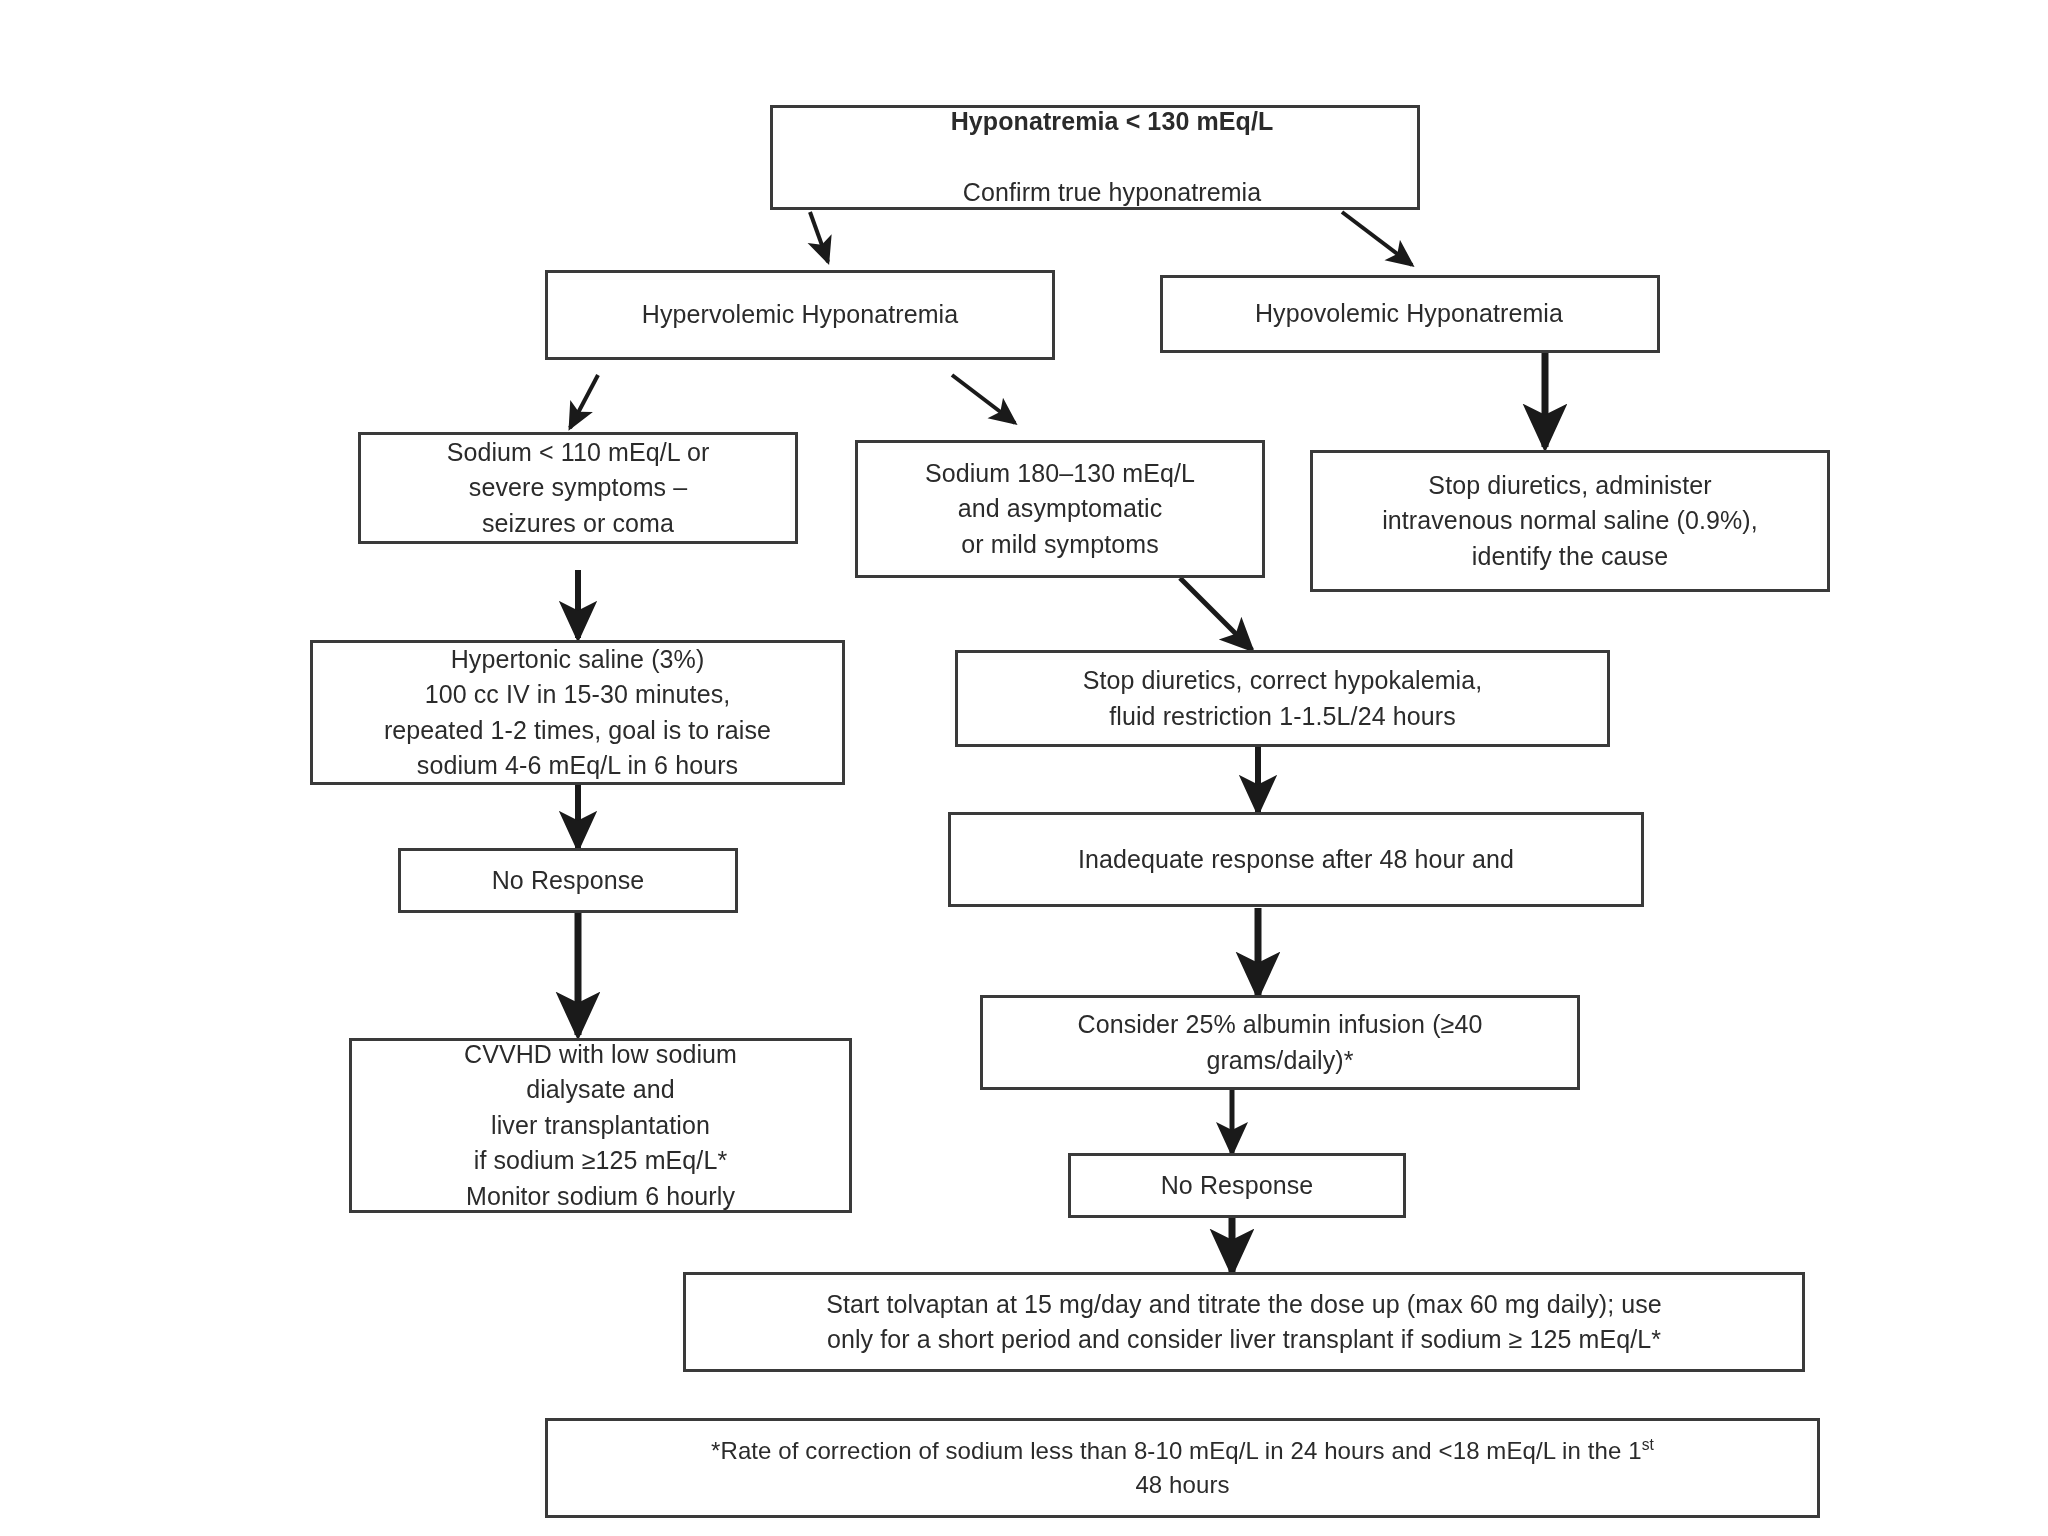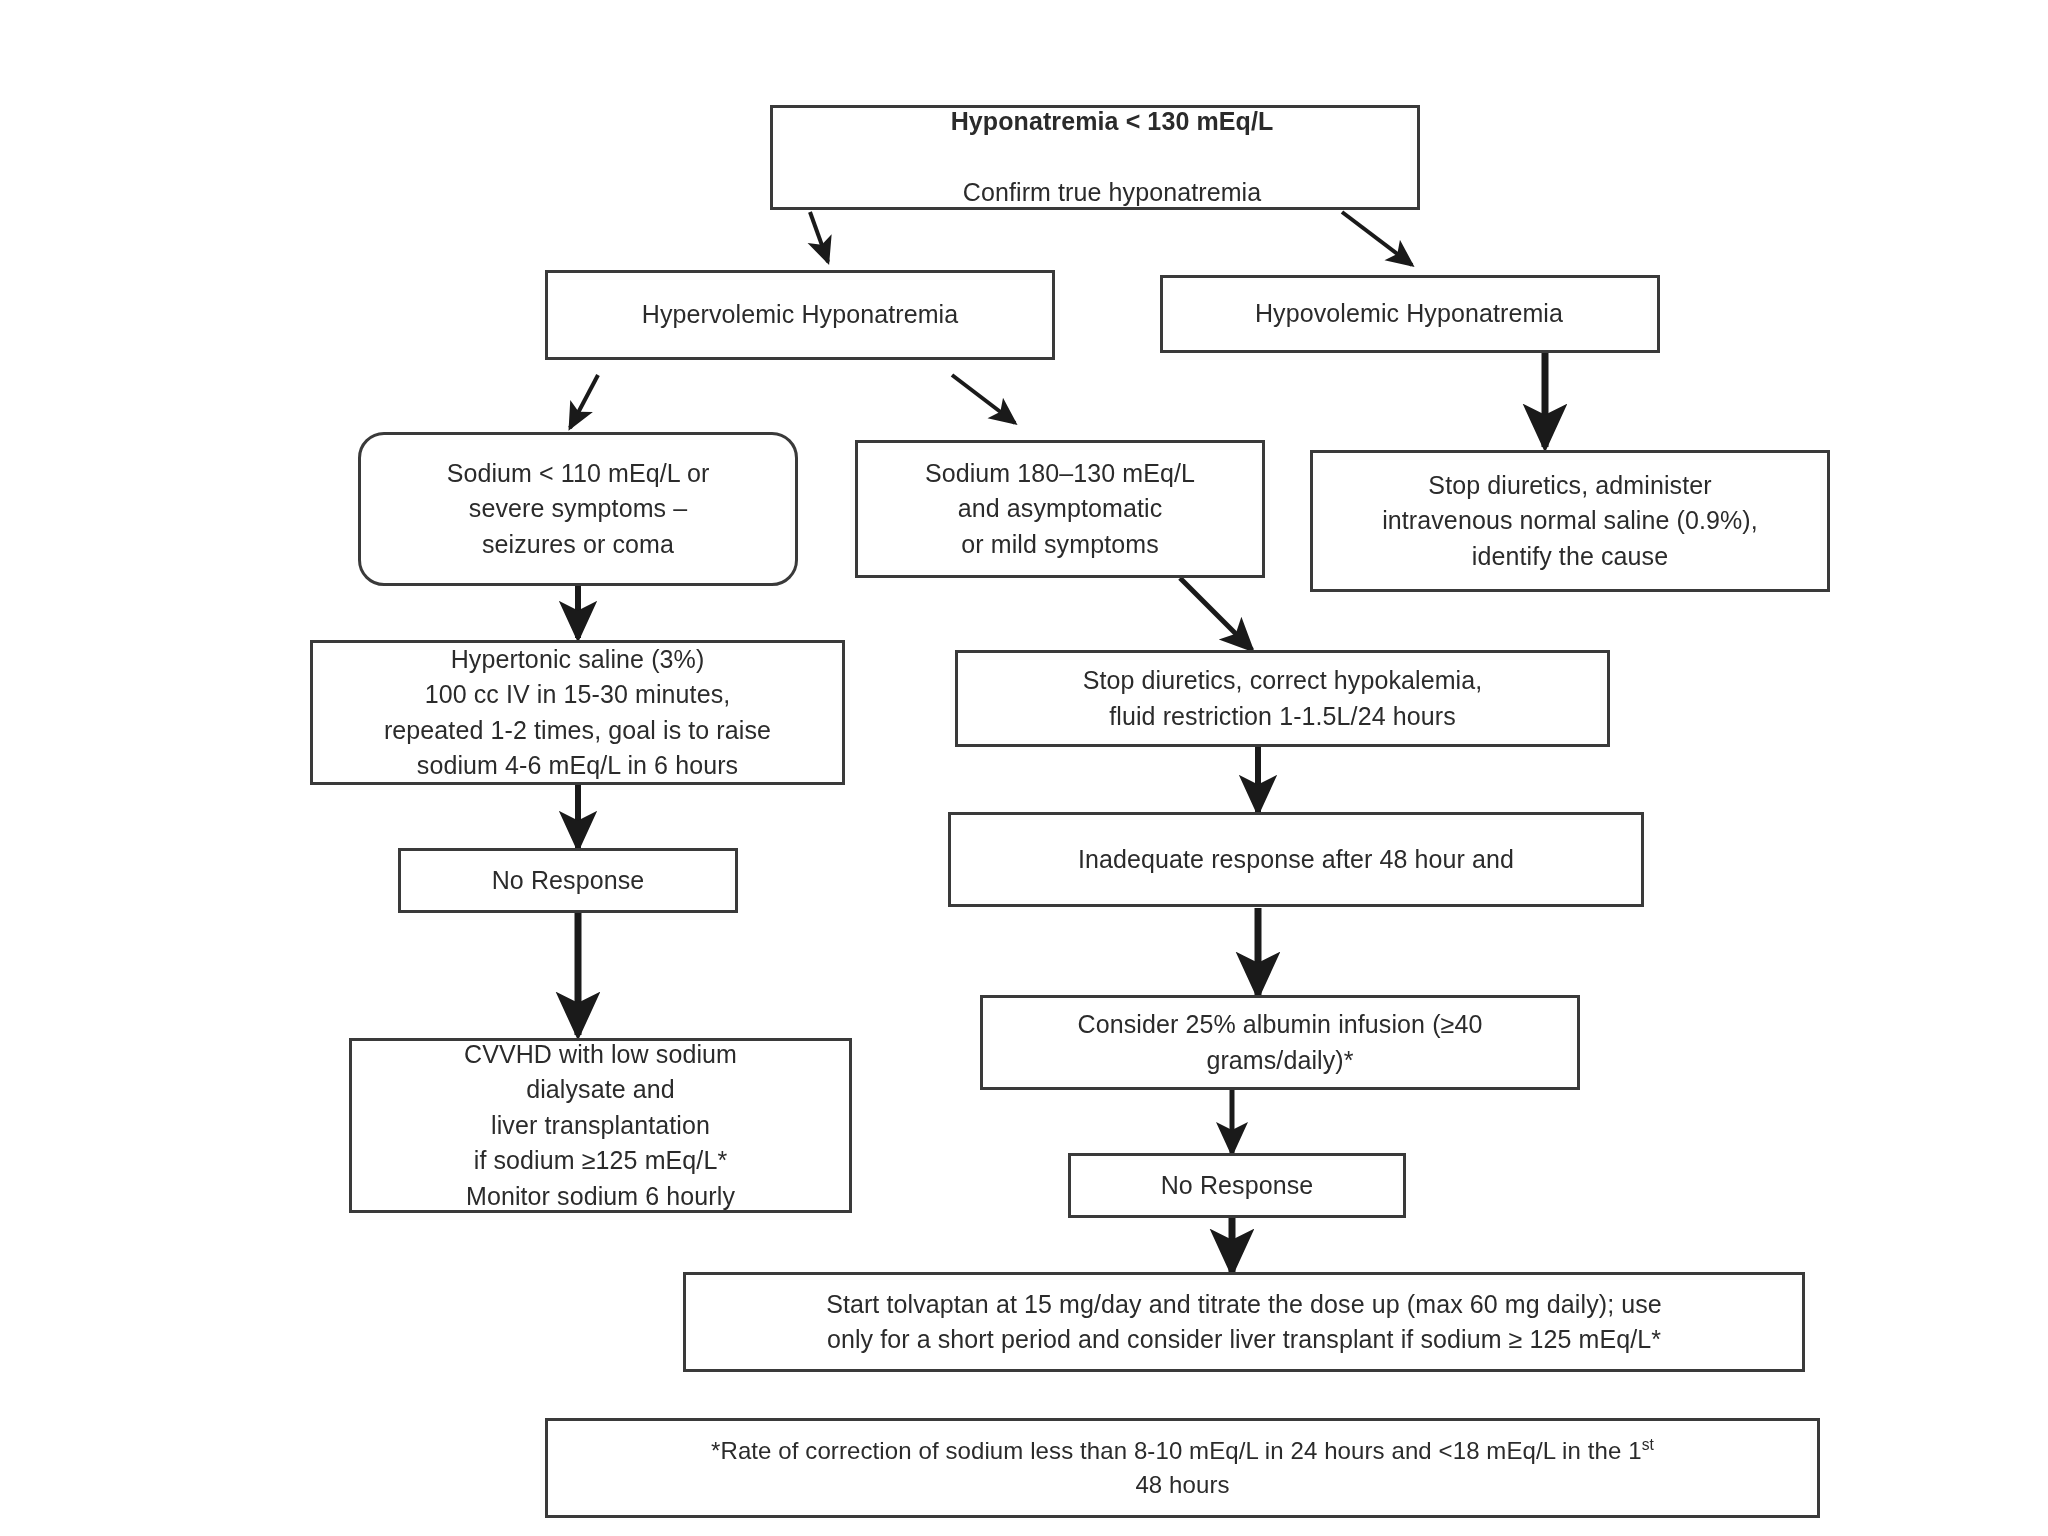--- a/index.html
+++ b/index.html
@@ -111,21 +111,21 @@
   </div>
 
   <div class="node" style="left:545px; top:270px; width:510px; height:90px;">
     <div class="txt">Hypervolemic Hyponatremia</div>
   </div>
 
   <div class="node" style="left:1160px; top:275px; width:500px; height:78px;padding-left:8px;">
     <div class="txt">Hypovolemic Hyponatremia</div>
   </div>
 
-  <div class="node" style="left:358px; top:432px; width:440px; height:154px;border-radius:26px;">
+  <div class="node" style="left:358px; top:432px; width:440px; height:112px;">
     <div class="txt">Sodium &lt; 110 mEq/L or
 severe symptoms –
 seizures or coma</div>
   </div>
 
   <div class="node" style="left:855px; top:440px; width:410px; height:138px;">
     <div class="txt">Sodium 180–130 mEq/L
 and asymptomatic
 or mild symptoms</div>
   </div>

